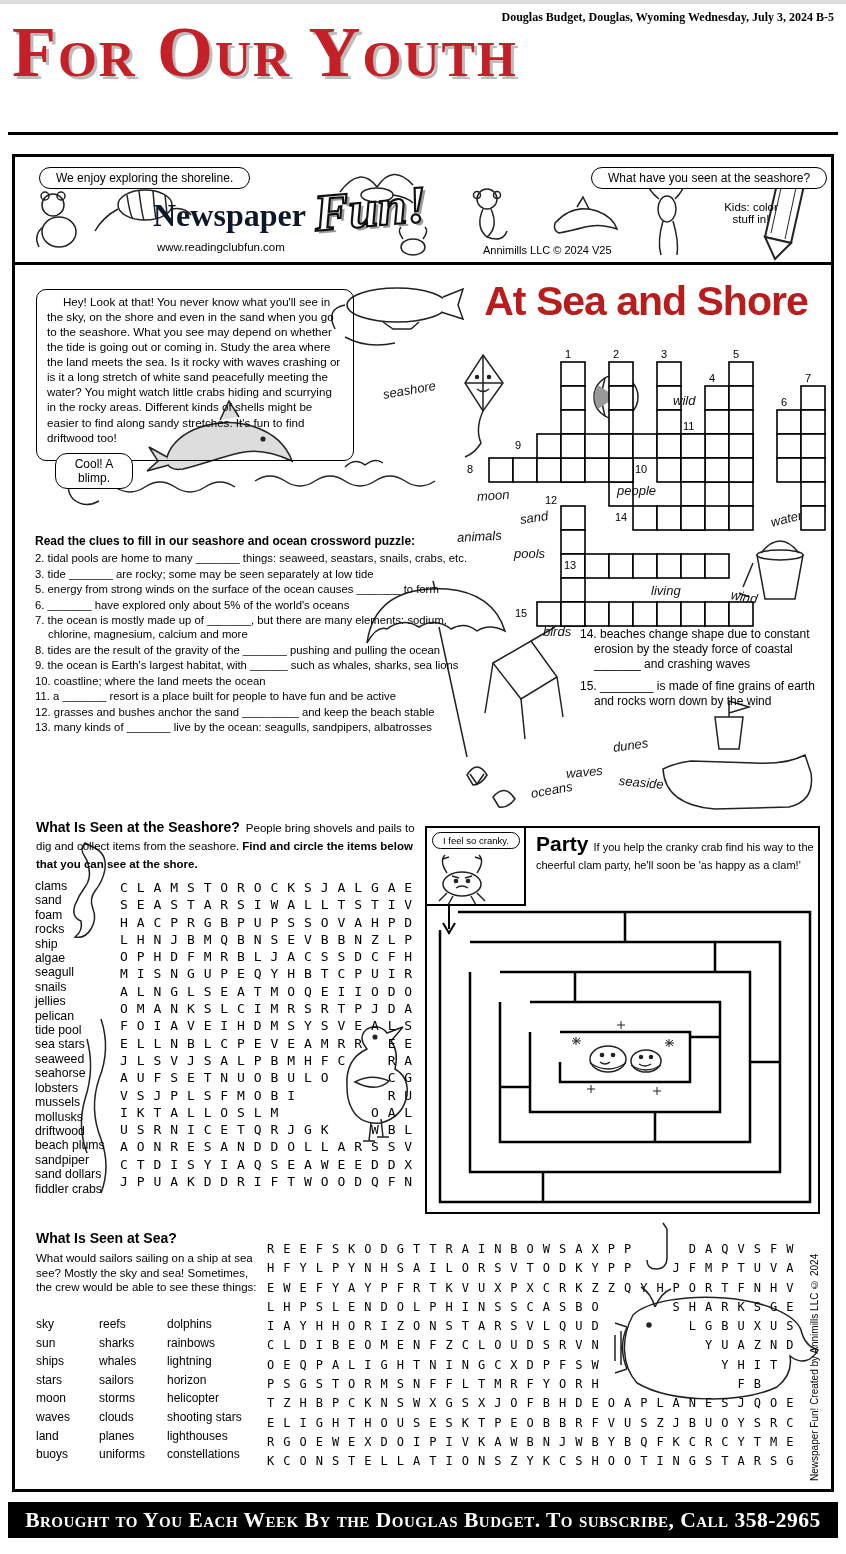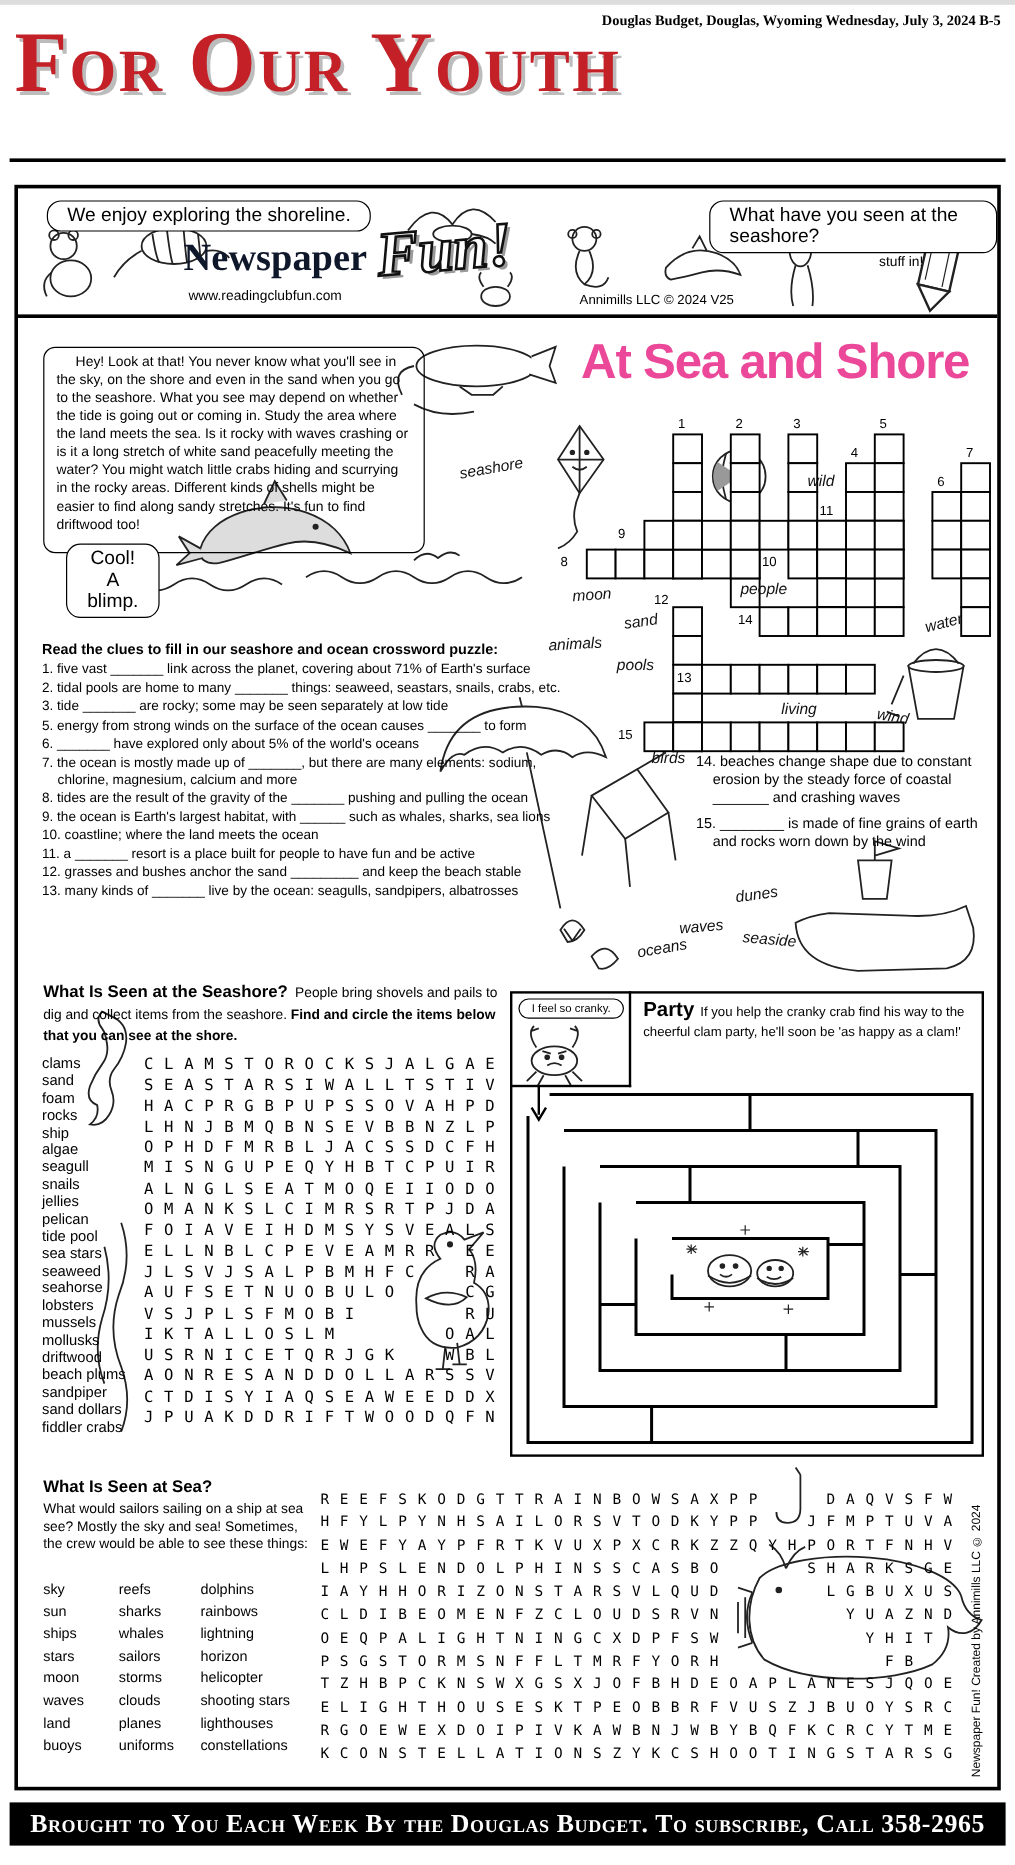--- a/index.html
+++ b/index.html
@@ -9,35 +9,35 @@
   .dateline { position:absolute; top:6px; right:12px; font:bold 12px "Liberation Serif", serif; z-index:3; }
   .page-title { position:absolute; top:12px; left:12px; font-family:"Liberation Serif", serif; font-weight:bold;
                 font-variant:small-caps; font-size:72px; line-height:1; color:#c32127; letter-spacing:2px;
                 text-shadow:3px 3px 0 #bcbcbc; z-index:3; }
   .top-rule { position:absolute; top:128px; left:8px; width:830px; height:3px; background:#000; }
 
   .main-box { position:absolute; top:150px; left:12px; width:822px; height:1338px; border:3px solid #000; background:#fff; }
   .art { position:absolute; left:0; top:0; z-index:1; }
 
   .masthead-sep { position:absolute; left:0; top:105px; width:100%; height:3px; background:#000; z-index:2; }
-  .bubble { position:absolute; border:1.5px solid #000; border-radius:12px; padding:3px 16px; font-size:16px;
+  .bubble { position:absolute; border:1.5px solid #000; border-radius:12px; padding:3px 16px; font-size:12px;
             background:#fff; z-index:4; }
   .logo { position:absolute; left:138px; top:22px; z-index:3; white-space:nowrap; }
   .logo-news { font-family:"Liberation Serif", serif; font-weight:bold; font-size:32px; color:#0f172a; }
   .logo-fun { display:inline-block; font-family:"Liberation Serif", serif; font-weight:bold; font-style:italic;
               font-size:52px; color:#fff; -webkit-text-stroke:2.2px #111; text-shadow:3px 3px 0 #9a9a9a;
               transform:rotate(-5deg); margin-left:8px; }
   .website { position:absolute; left:142px; top:84px; font-size:11.5px; z-index:3; }
   .annimills { position:absolute; left:468px; top:87px; font-size:11px; z-index:3; }
   .kids-note { position:absolute; left:700px; top:44px; width:72px; font-size:11.5px; text-align:center; z-index:3; }
 
   .intro-box { position:absolute; left:21px; top:132px; width:318px; height:172px; border:1.5px solid #000;
                border-radius:10px; padding:4px 10px; font-size:11.6px; line-height:1.3; text-indent:16px; z-index:3; }
   .feature-title { position:absolute; left:445px; top:121px; width:372px; text-align:center; font-size:41px;
-                   font-weight:600; letter-spacing:-1px; z-index:3; color:#ec4899; }
+                   font-weight:600; letter-spacing:-1px; z-index:3; color:#b91c1c; }
   .blimp-bubble { left:40px; top:296px; width:78px; text-align:center; }
 
   .xnum { position:absolute; font-size:11px; z-index:3; color:#000; }
   .xlabel { position:absolute; font:italic 13px "Liberation Sans", sans-serif; z-index:3; transform-origin:left center; color:#111; }
 
   .clues { position:absolute; left:20px; top:377px; width:440px; z-index:3; }
   .clues-header { font-weight:bold; font-size:12px; margin-bottom:3px; }
   .clue { font-size:11.3px; line-height:1.24; margin-bottom:1.5px; padding-left:13px; text-indent:-13px; }
   .clues-side { position:absolute; left:565px; top:470px; width:240px; z-index:3; }
   .clue-side { font-size:12px; line-height:1.26; margin-bottom:7px; padding-left:14px; text-indent:-14px; }
@@ -51,21 +51,21 @@
 
   .ws-grid { position:absolute; z-index:3; font-family:"DejaVu Sans Mono", monospace; white-space:pre; color:#000; }
   .grid-seashore { left:105px; top:722px; font-size:13px; line-height:17.3px; letter-spacing:8.9px; }
   .grid-sea { left:252px; top:1083px; font-size:12px; line-height:19.3px; letter-spacing:9px; }
 
   .maze-panel { position:absolute; left:410px; top:669px; width:395px; height:388px; border:2.5px solid #000; z-index:2; }
   .crab-box { position:absolute; left:410px; top:669px; width:101px; height:80px; border-right:2.5px solid #000;
               border-bottom:2.5px solid #000; z-index:2; }
   .crab-bubble { left:417px; top:675px; width:88px; font-size:9.5px; text-align:center; padding:2px 4px; }
   .party-head { position:absolute; left:521px; top:674px; width:278px; font-size:11px; line-height:1.28; z-index:3; }
-  .party-title { font-size:17px; margin-right:5px; }
+  .party-title { font-size:21px; margin-right:5px; }
 
   .sea-head { position:absolute; left:21px; top:1073px; width:226px; z-index:3; }
   .sea-intro { font-size:11.5px; line-height:1.27; margin-top:5px; }
   .sea-words { position:absolute; top:1158px; z-index:3; }
   .sea-word { font-size:12px; line-height:18.6px; }
   .sw1 { left:21px; width:58px; } .sw2 { left:84px; width:64px; } .sw3 { left:152px; width:98px; }
 
   .vcredit { position:absolute; left:794px; top:1062px; width:16px; height:262px; writing-mode:vertical-rl;
              transform:rotate(180deg); font-size:10px; z-index:3; white-space:nowrap; }
 
@@ -363,21 +363,20 @@
     <span class="xlabel" style="left:716px;top:430px;transform:rotate(10deg)">wind</span>
     <span class="xlabel" style="left:528px;top:467px">birds</span>
     <span class="xlabel" style="left:598px;top:583px;transform:rotate(-8deg)">dunes</span>
     <span class="xlabel" style="left:551px;top:609px;transform:rotate(-5deg)">waves</span>
     <span class="xlabel" style="left:604px;top:616px;transform:rotate(5deg)">seaside</span>
     <span class="xlabel" style="left:516px;top:629px;transform:rotate(-10deg)">oceans</span>
 
     <div class="clues">
       <div class="clues-header">Read the clues to fill in our seashore and ocean crossword puzzle:</div>
       <div>
-          <div class="clue">1. five vast _______ link across the planet, covering about 71% of Earth's surface</div>
           <div class="clue">2. tidal pools are home to many _______ things: seaweed, seastars, snails, crabs, etc.</div>
           <div class="clue">3. tide _______ are rocky; some may be seen separately at low tide</div>
           <div class="clue">5. energy from strong winds on the surface of the ocean causes _______ to form</div>
           <div class="clue">6. _______ have explored only about 5% of the world's oceans</div>
           <div class="clue">7. the ocean is mostly made up of _______, but there are many elements: sodium, chlorine, magnesium, calcium and more</div>
           <div class="clue">8. tides are the result of the gravity of the _______ pushing and pulling the ocean</div>
           <div class="clue">9. the ocean is Earth's largest habitat, with ______ such as whales, sharks, sea lions</div>
           <div class="clue">10. coastline; where the land meets the ocean</div>
           <div class="clue">11. a _______ resort is a place built for people to have fun and be active</div>
           <div class="clue">12. grasses and bushes anchor the sand _________ and keep the beach stable</div>

